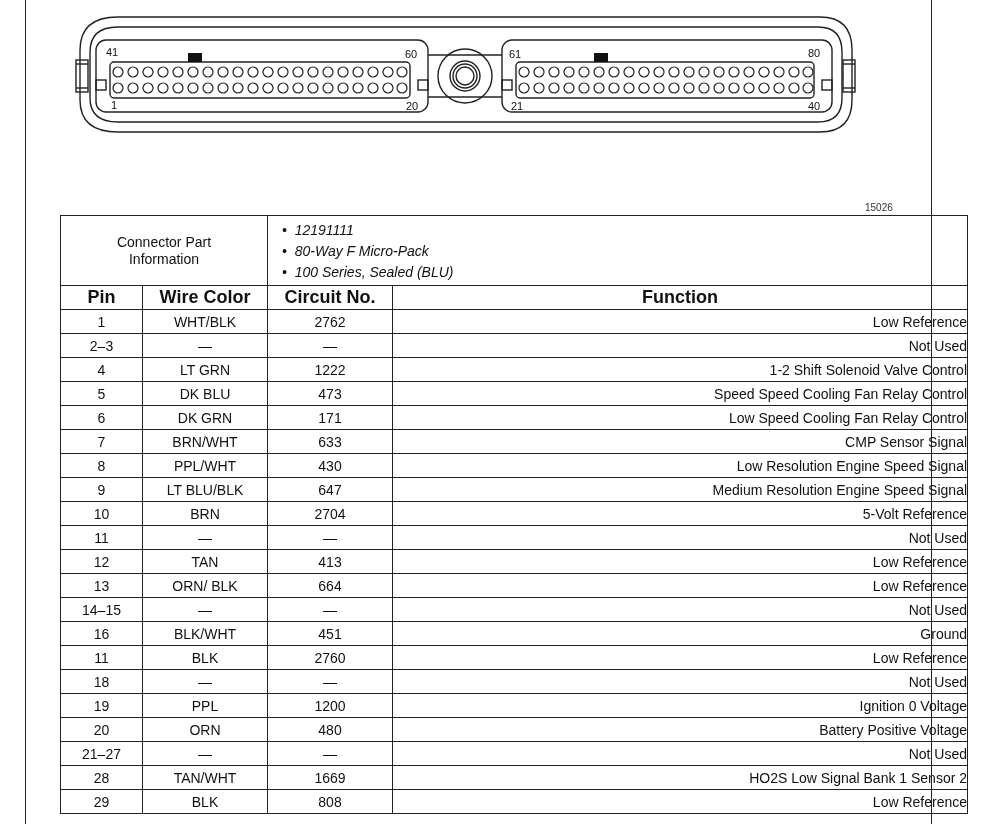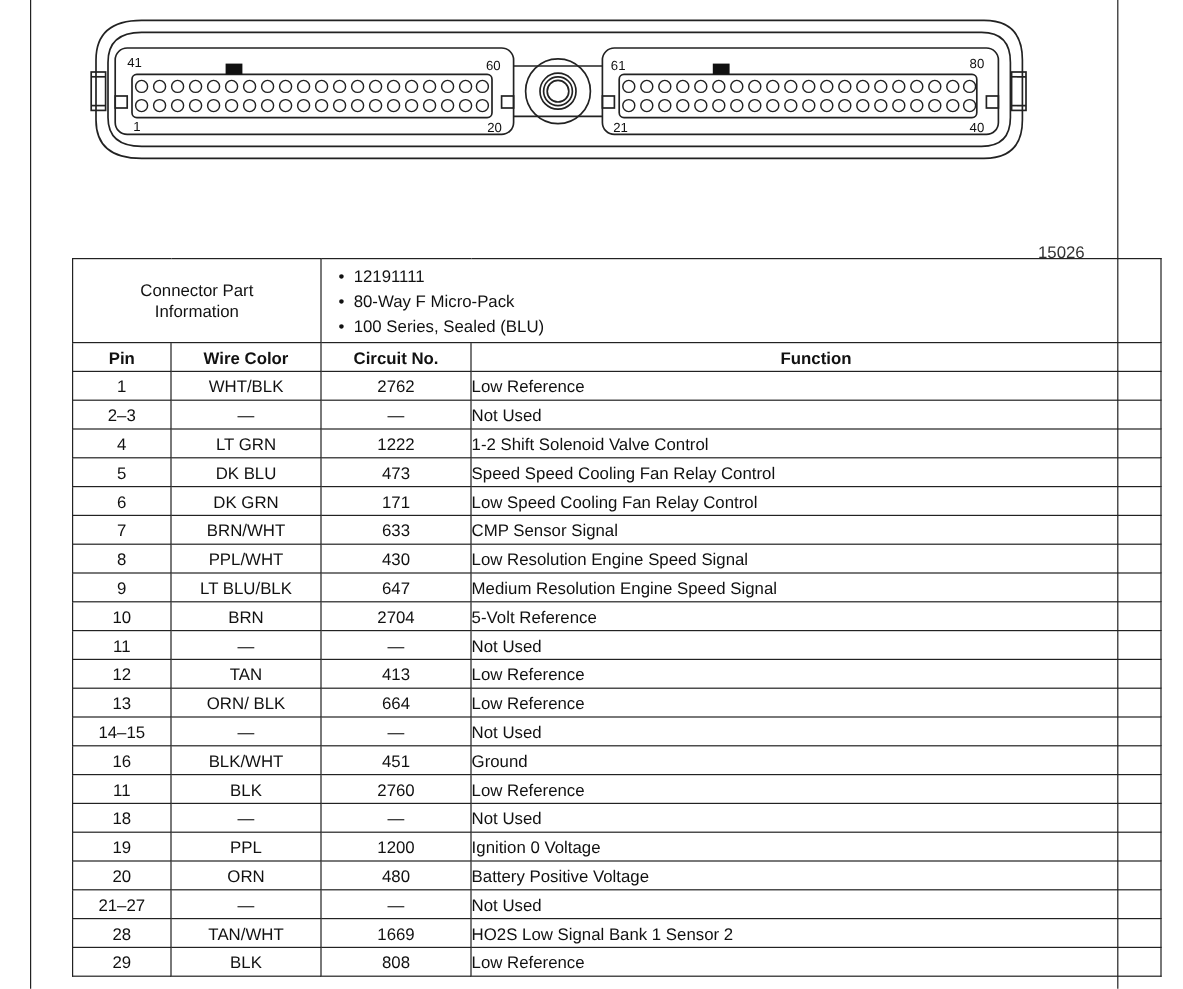--- a/index.html
+++ b/index.html
@@ -1,27 +1,27 @@
 <!DOCTYPE html>
 <html><head>
 <meta charset="utf-8">
 <style>
   html, body { margin: 0; padding: 0; background: #ffffff; }
   body { width: 986px; height: 824px; overflow: hidden; position: relative; font-family: "Liberation Sans", sans-serif; color: #111; }
   .frame { position: absolute; left: 25px; top: 0; width: 905px; height: 830px; border-left: 1.5px solid #222; border-right: 1.5px solid #222; }
   .figure { position: absolute; left: 0; top: 0; width: 905px; height: 215px; }
   .figure svg { position: absolute; left: 0; top: 0; }
-  .fig-id { position: absolute; right: 8px; top: 202px; font-size: 14px; color: #333; }
+  .fig-id { position: absolute; right: 8px; top: 202px; font-size: 10px; color: #333; }
   table.pinout { position: absolute; left: 25px; top: 215px; width: 907px; border-collapse: collapse; table-layout: fixed; margin-left: 35px; }
   table.pinout td, table.pinout th { border: 1.5px solid #222; padding: 0; height: 23px; font-size: 14px; font-weight: normal; }
-  table.pinout th { font-weight: bold; font-size: 14px; text-align: center; }
+  table.pinout th { font-weight: bold; font-size: 18px; text-align: center; }
   .c { text-align: center; }
-  td.fn { padding-left: 8px; text-align: left; }
+  td.fn { padding-left: 8px; text-align: right; }
   .cpi-label { font-weight: bold; text-align: center; font-size: 14px; line-height: 17px; }
-  .cpi-list { padding: 4px 0 2px 14px !important; font-weight: bold; font-size: 14px; line-height: 21px; vertical-align: top; }
+  .cpi-list { padding: 4px 0 2px 14px !important; font-weight: bold; font-size: 14px; line-height: 21px; vertical-align: top; font-style: italic; }
   .cpi-list div::before { content: "\2022\00a0\00a0"; }
 </style>
 </head>
 <body>
 
 <div class="frame"></div>
 
 <div class="figure">
   <svg width="986" height="215" viewBox="0 0 986 215">
     <g fill="none" stroke="#222" stroke-width="1.4">

